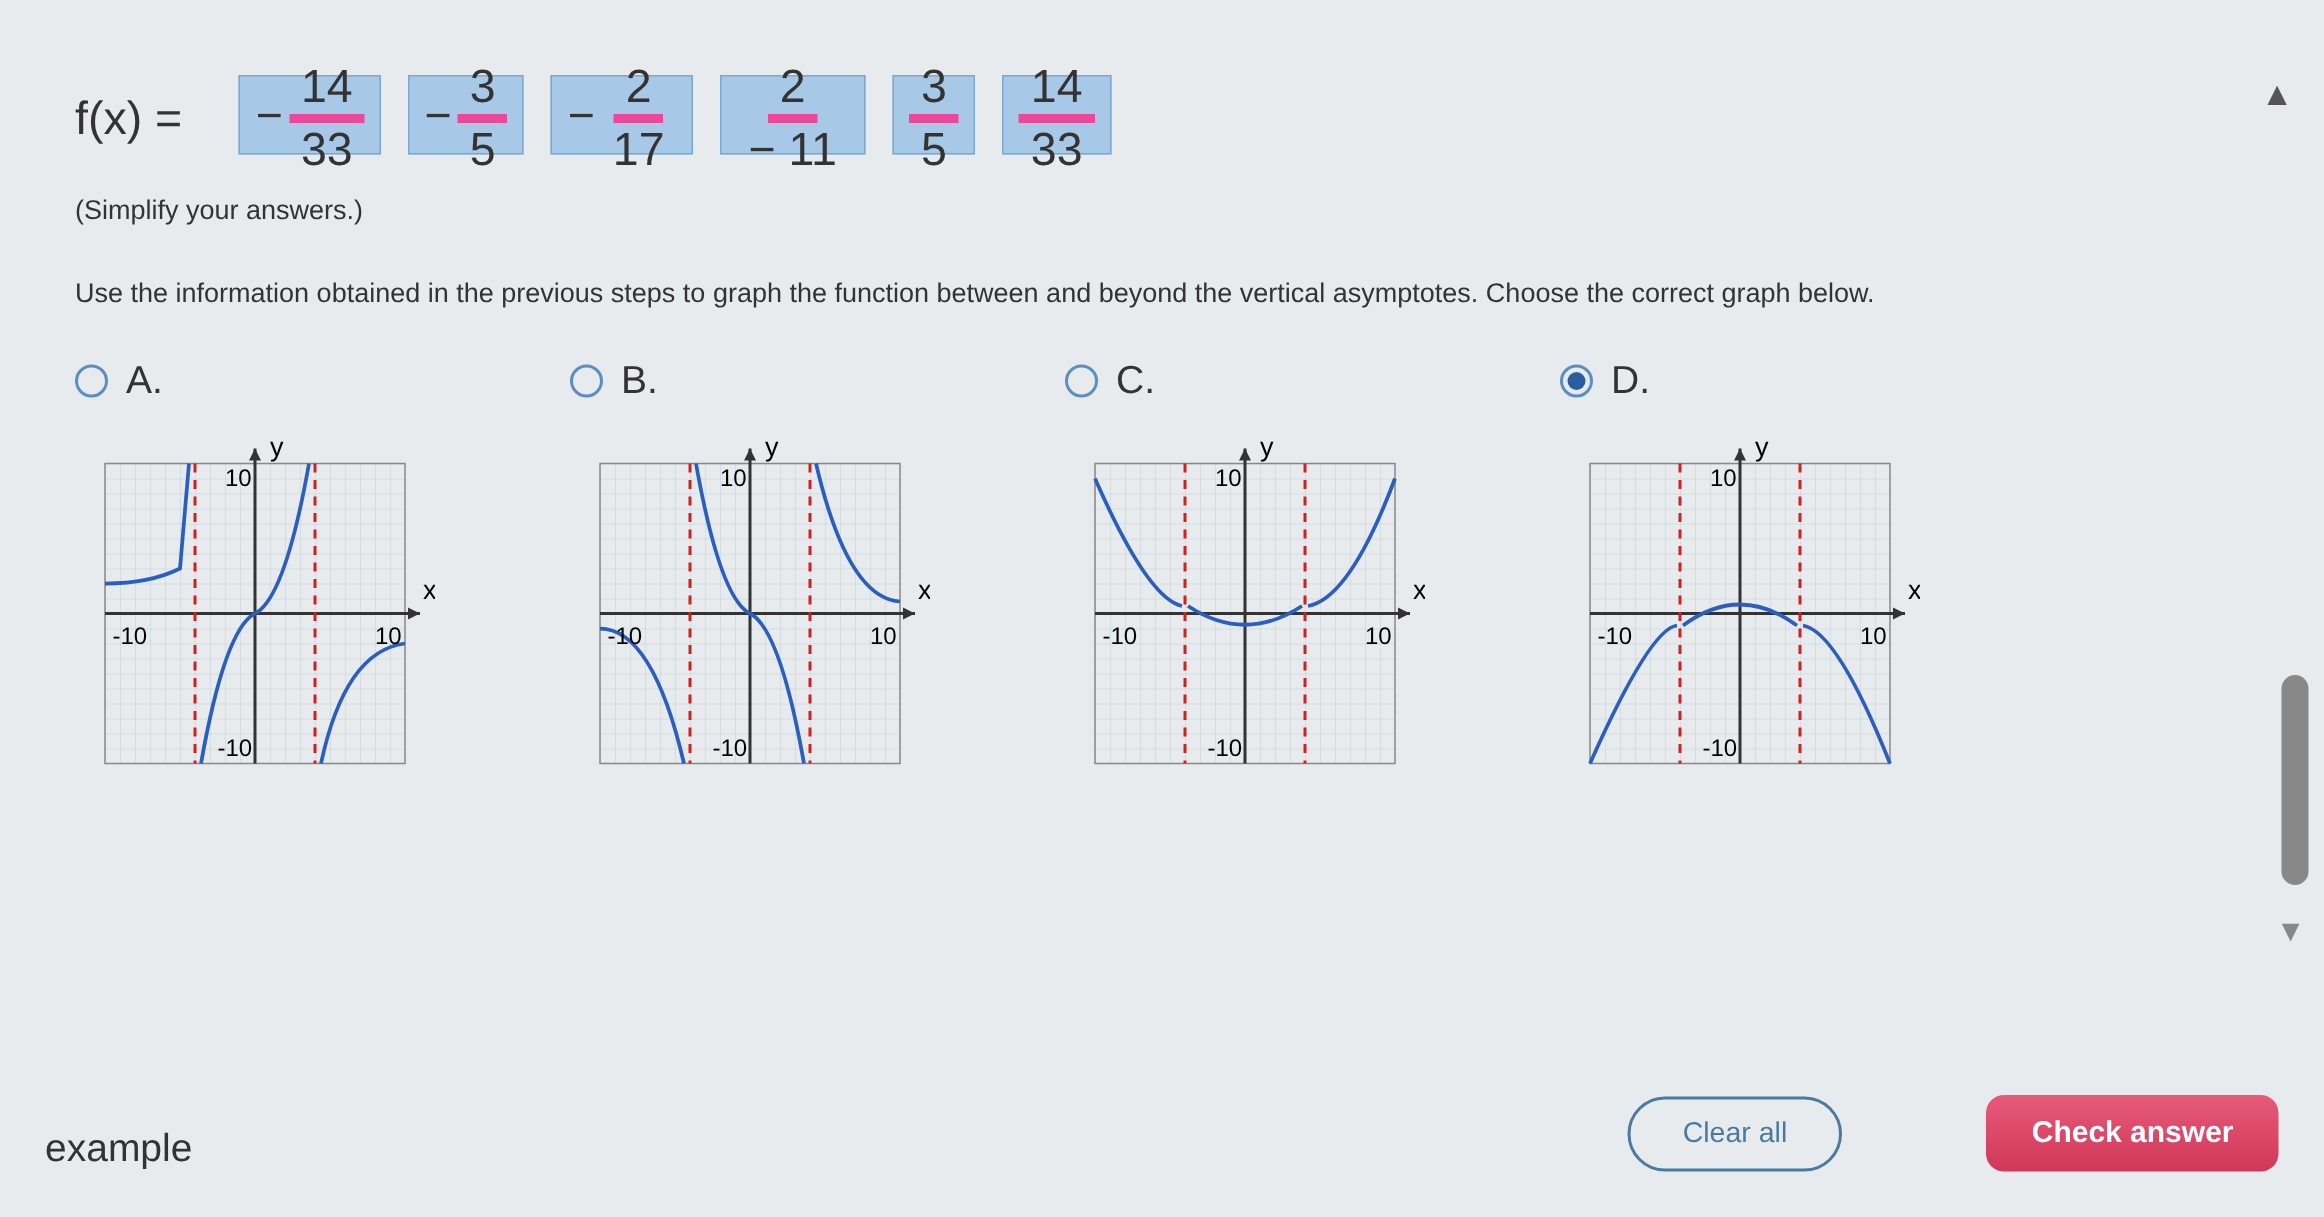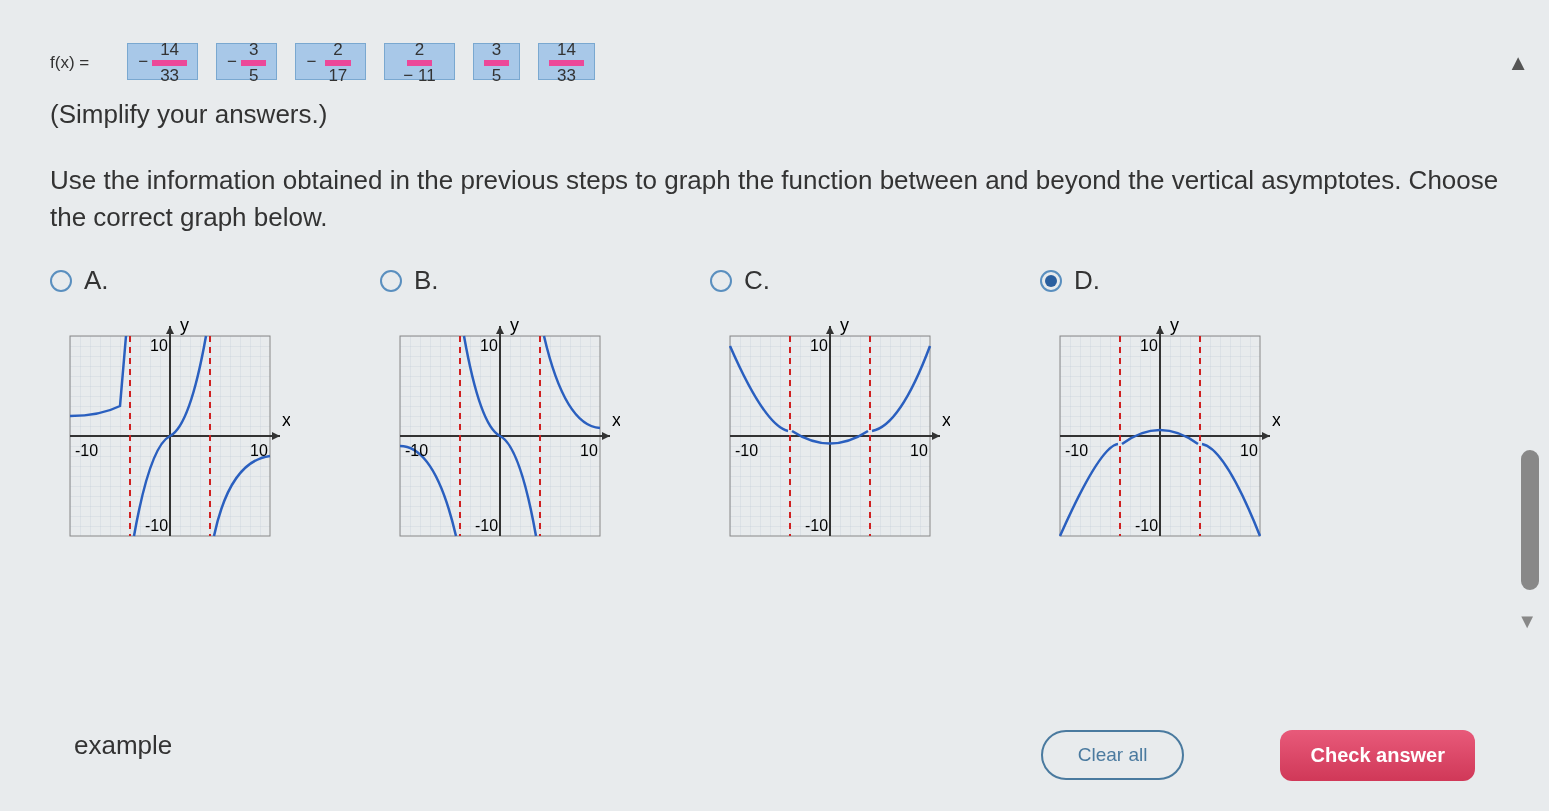--- a/index.html
+++ b/index.html
@@ -1,30 +1,30 @@
 <!DOCTYPE html>
 <html><head>
 <meta charset="utf-8">
 <style>
 * { box-sizing: border-box; margin: 0; padding: 0; }
 body { font-family: Arial, sans-serif; background: #e8ebed; width: 1549px; height: 811px; position: relative; padding: 40px 50px; color: #333; }
-.formula-row { display: flex; align-items: center; gap: 20px; font-size: 17px; margin-bottom: 10px; }
+.formula-row { display: flex; align-items: center; gap: 20px; font-size: 31px; margin-bottom: 10px; }
 .frac { display: inline-flex; flex-direction: column; align-items: center; vertical-align: middle; }
 .frac .num { border-bottom: 2px solid #333; padding: 0 8px; }
 .frac .den { padding: 0 8px; }
 .boxed { background: #a8c8e8; padding: 8px 10px; border: 1px solid #7aa8d0; }
 .boxed .frac .num { border-bottom: 6px solid #ec4899; }
-.instruction { font-size: 26px; margin: 5px 0 30px 0; line-height: 1.4; }
+.instruction { font-size: 18px; margin: 5px 0 30px 0; line-height: 1.4; }
 .options-row { display: flex; gap: 90px; margin-top: 20px; }
 .option { display: flex; flex-direction: column; gap: 20px; }
 .opt-label { display: flex; align-items: center; gap: 12px; font-size: 26px; cursor: pointer; }
 .radio { width: 22px; height: 22px; border: 2px solid #5a8fbf; border-radius: 50%; display: flex; align-items: center; justify-content: center; }
 .radio.selected::after { content: ""; width: 12px; height: 12px; background: #2a5f9f; border-radius: 50%; }
 .graph { width: 240px; height: 240px; position: relative; }
-.footer { position: absolute; bottom: 30px; left: 0; right: 0; display: flex; align-items: flex-start; padding: 0 74px; }
+.footer { position: absolute; bottom: 30px; left: 0; right: 0; display: flex; align-items: flex-end; padding: 0 30px; }
 .link { font-size: 26px; color: #333; cursor: pointer; margin-right: 40px; }
 .btn-clear { margin-left: auto; padding: 12px 35px; border: 2px solid #4a7a9f; border-radius: 30px; background: #e8ebed; font-size: 19px; color: #4a7a9f; cursor: pointer; }
 .btn-check { margin-left: 96px; padding: 14px 30px; border: none; border-radius: 12px; background: linear-gradient(#e85a7a, #d03858); font-size: 20px; color: #fff; cursor: pointer; font-weight: bold; }
 .scroll-up { position: absolute; top: 50px; right: 20px; font-size: 22px; color: #555; }
 .scrollbar { position: absolute; right: 10px; top: 450px; width: 18px; height: 140px; background: #888; border-radius: 9px; }
 .scroll-down { position: absolute; right: 12px; top: 610px; font-size: 20px; color: #888; }
 .neg { margin-right: 4px; }
 </style>
 </head>
 <body>

